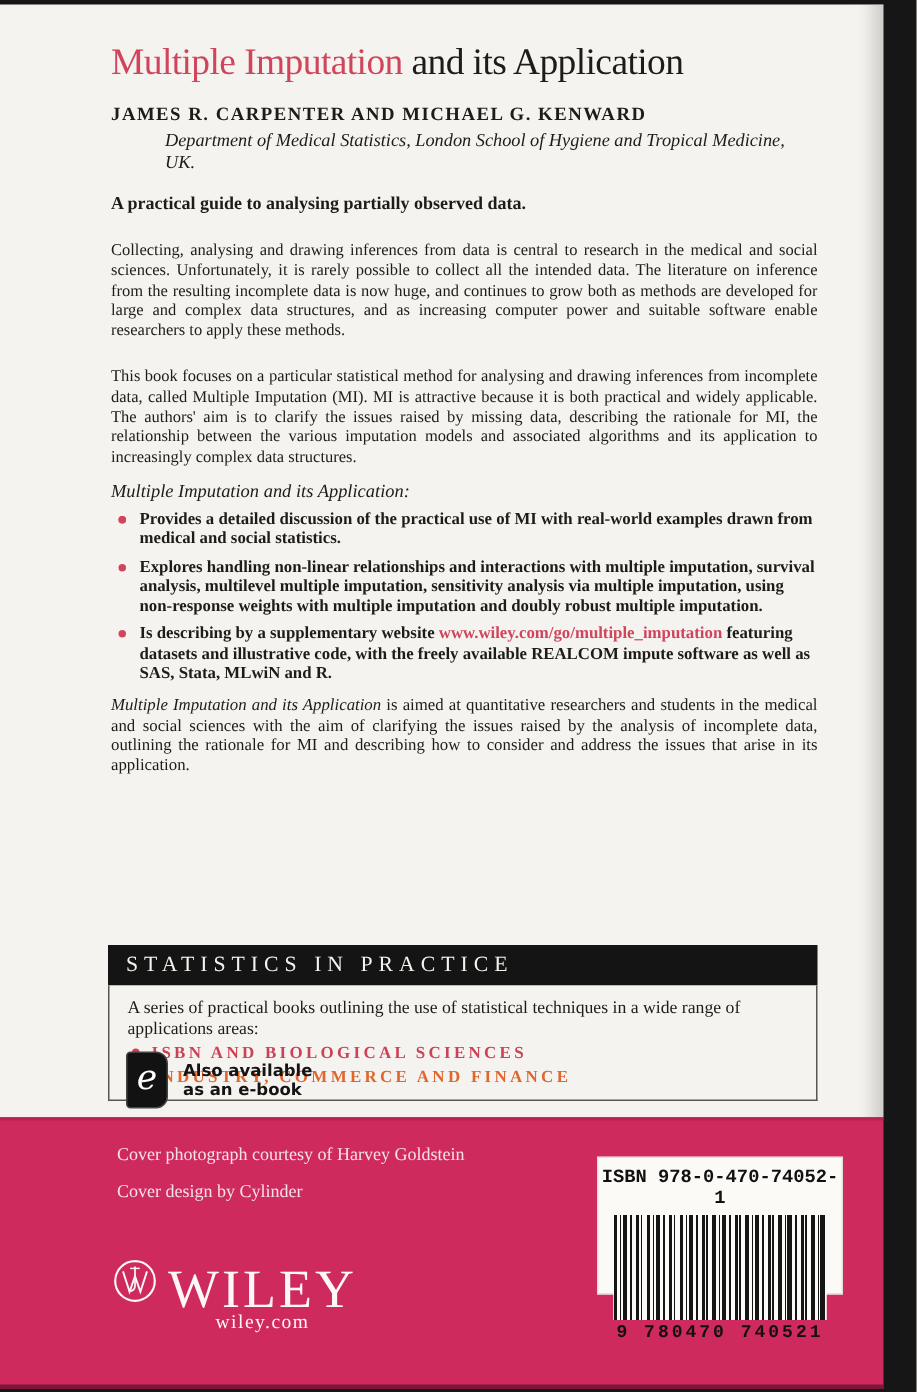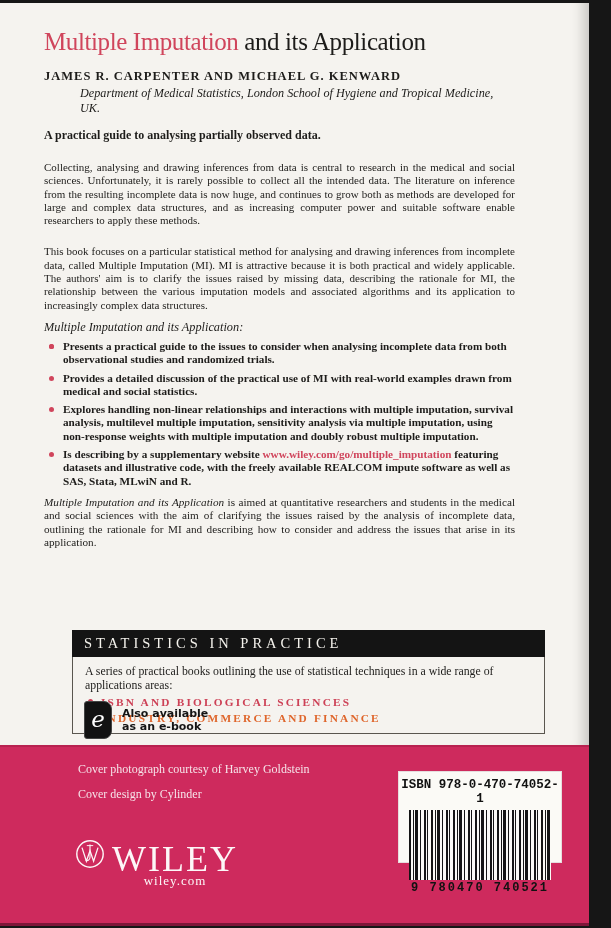--- a/index.html
+++ b/index.html
@@ -11,21 +11,21 @@
   }
   .book {
     position:absolute; left:0; top:3px; width:589px; height:918px;
   }
   .cover {
     position:relative; height:742px;
     background:var(--cover_bg, #f5f3ef);
     box-shadow: inset -16px 0 12px -10px rgba(0,0,0,0.18);
   }
   .flow {
-    padding:24px 0 0 44px; width:471px; max-height:572px; overflow:hidden;
+    padding:24px 0 0 74px; width:471px; max-height:572px; overflow:hidden;
     color:var(--ink, #1d1c1a);
   }
   .title { font-size:25px; line-height:30px; white-space:nowrap; letter-spacing:-0.4px; }
   .title .red { color:var(--accent_red, #d0455c); }
   .authors { margin-top:12px; font-size:12.5px; font-weight:bold; letter-spacing:1px; }
   .affil { margin-top:2px; font-size:12.2px; font-style:italic;margin-left:36px; }
   .tagline { margin-top:12px; font-size:12px; font-weight:bold; }
   .para { margin:18px 0 0 0; font-size:11px; line-height:13.3px; text-align:justify; }
   .list-heading { margin-top:8px; font-size:12.3px; font-style:italic; }
   .bullet { position:relative; margin-top:5px; padding-left:19px; font-size:11.2px; line-height:13.3px; font-weight:bold; }
@@ -110,24 +110,20 @@
       <p class="para">Collecting, analysing and drawing inferences from data is central to research in the medical and social sciences. Unfortunately, it is rarely possible to collect all the intended data. The literature on inference from the resulting incomplete data is now huge, and continues to grow both as methods are developed for large and complex data structures, and as increasing computer power and suitable software enable researchers to apply these methods.</p>
       <p class="para">This book focuses on a particular statistical method for analysing and drawing inferences from incomplete data, called Multiple Imputation (MI). MI is attractive because it is both practical and widely applicable. The authors' aim is to clarify the issues raised by missing data, describing the rationale for MI, the relationship between the various imputation models and associated algorithms and its application to increasingly complex data structures.</p>
 
       <div class="list-heading">Multiple Imputation and its Application:</div>
 
       <div class="bullet">
         <span class="dot"></span>
       </div>
       <div class="bullet">
         <span class="dot"></span>
-        <span>Presents a practical guide to the issues to consider when analysing incomplete data from both observational studies and randomized trials.</span>
-      </div>
-      <div class="bullet">
-        <span class="dot"></span>
         <span>Provides a detailed discussion of the practical use of MI with real-world examples drawn from medical and social statistics.</span>
       </div>
       <div class="bullet">
         <span class="dot"></span>
         <span>Explores handling non-linear relationships and interactions with multiple imputation, survival analysis, multilevel multiple imputation, sensitivity analysis via multiple imputation, using non-response weights with multiple imputation and doubly robust multiple imputation.</span>
       </div>
       <div class="bullet">
         <span class="dot"></span>
         <span>Is describing by a supplementary website </span><span class="weblink">www.wiley.com/go/multiple_imputation</span><span> featuring datasets and illustrative code, with the freely available REALCOM impute software as well as SAS, Stata, MLwiN and R.</span>
       </div>

